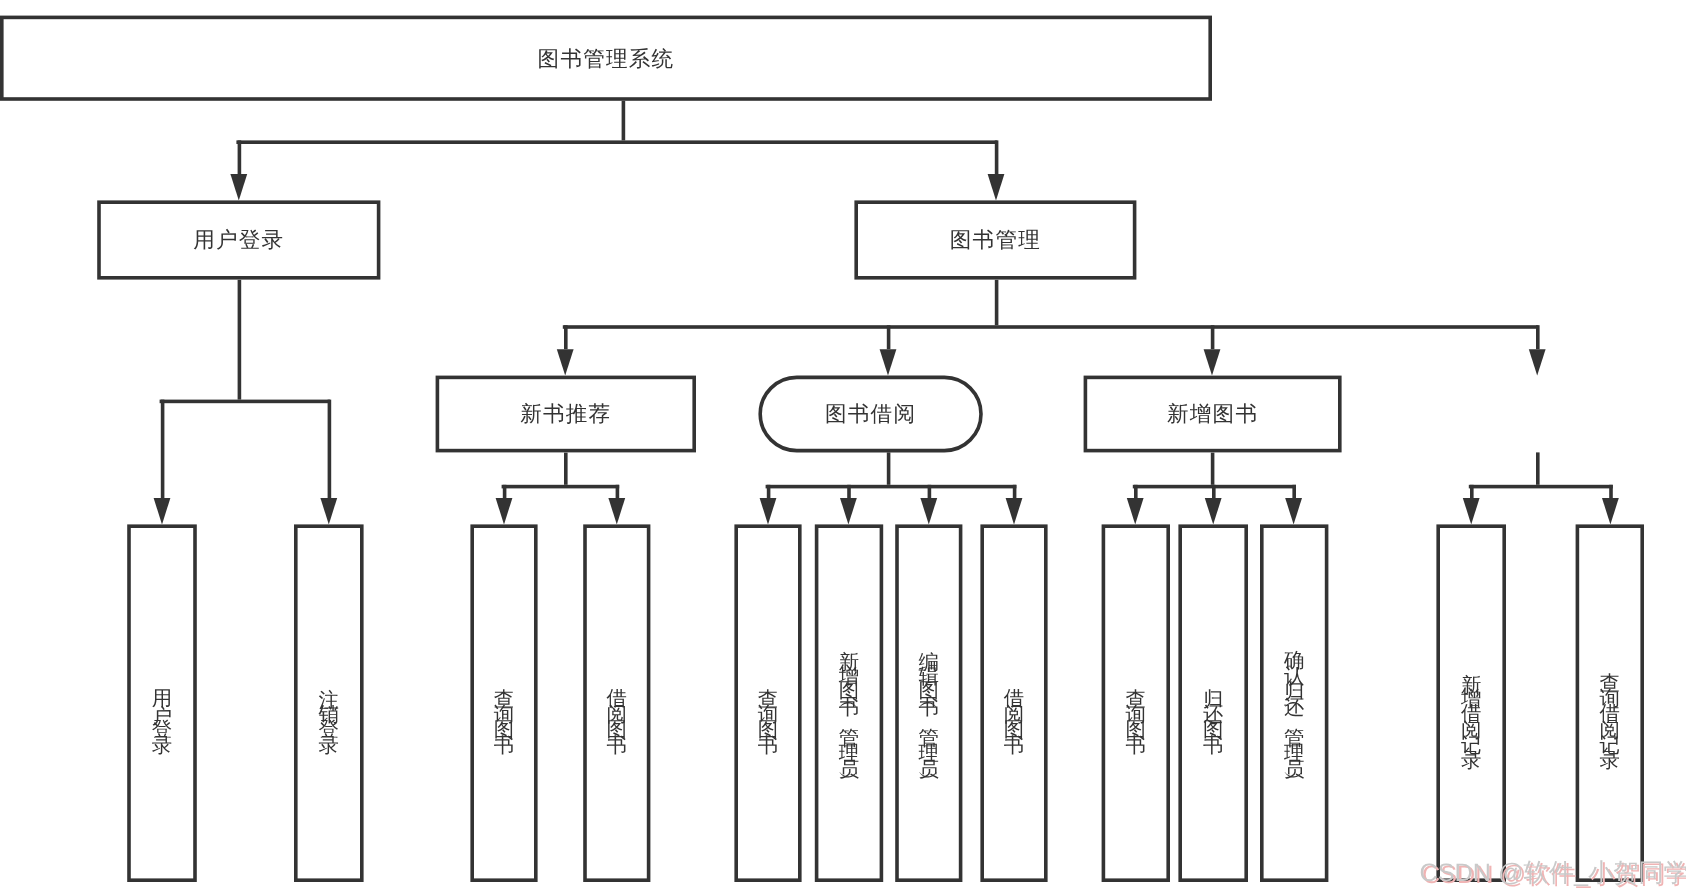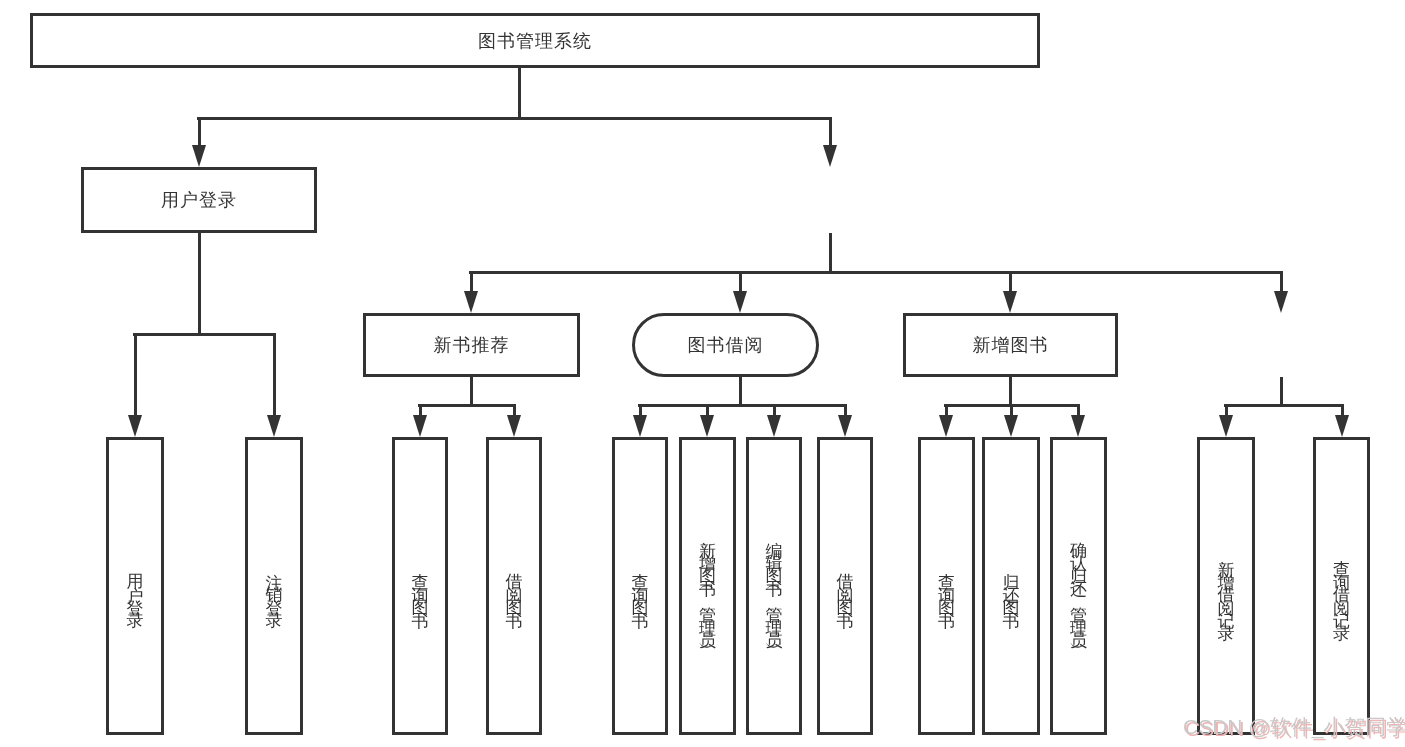--- a/index.html
+++ b/index.html
@@ -120,26 +120,29 @@
   <div class="arrow-head" style="left:939px; top:415px;"></div>
   <div class="v-line" style="left:1010px; top:404px; height:11px;"></div>
   <div class="arrow-head" style="left:1004px; top:415px;"></div>
   <div class="v-line" style="left:1077px; top:404px; height:11px;"></div>
   <div class="arrow-head" style="left:1071px; top:415px;"></div>
   <div class="v-line" style="left:1225px; top:404px; height:11px;"></div>
   <div class="arrow-head" style="left:1219px; top:415px;"></div>
   <div class="v-line" style="left:1341px; top:404px; height:11px;"></div>
   <div class="arrow-head" style="left:1335px; top:415px;"></div>
 
-  <div class="box" style="left:30px; top:13px; width:1010px; height:55px;">
+  <div class="box" style="left:0; top:13px; width:1010px; height:71px;">
     <span>图书管理系统</span>
   </div>
 
   <div class="box" style="left:81px; top:167px; width:236px; height:66px;">
     <span>用户登录</span>
+  </div>
+  <div class="box" style="left:712px; top:167px; width:235px; height:66px;">
+    <span>图书管理</span>
   </div>
 
   <div class="box" style="left:363px; top:313px; width:217px; height:64px;justify-content:center;">
     <span>新书推荐</span>
   </div>
   <div class="box" style="left:632px; top:313px; width:187px; height:64px;border-radius:32px;">
     <span>图书借阅</span>
   </div>
   <div class="box" style="left:903px; top:313px; width:215px; height:64px;">
     <span>新增图书</span>

